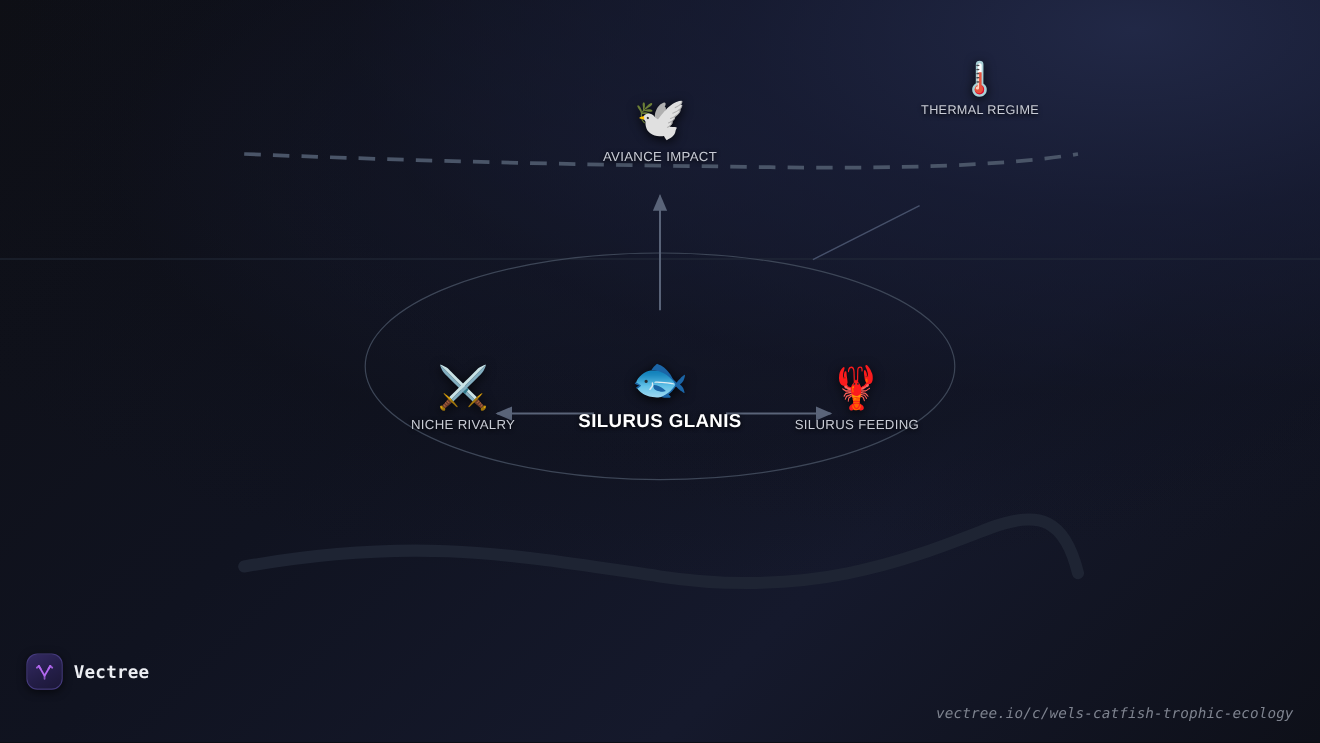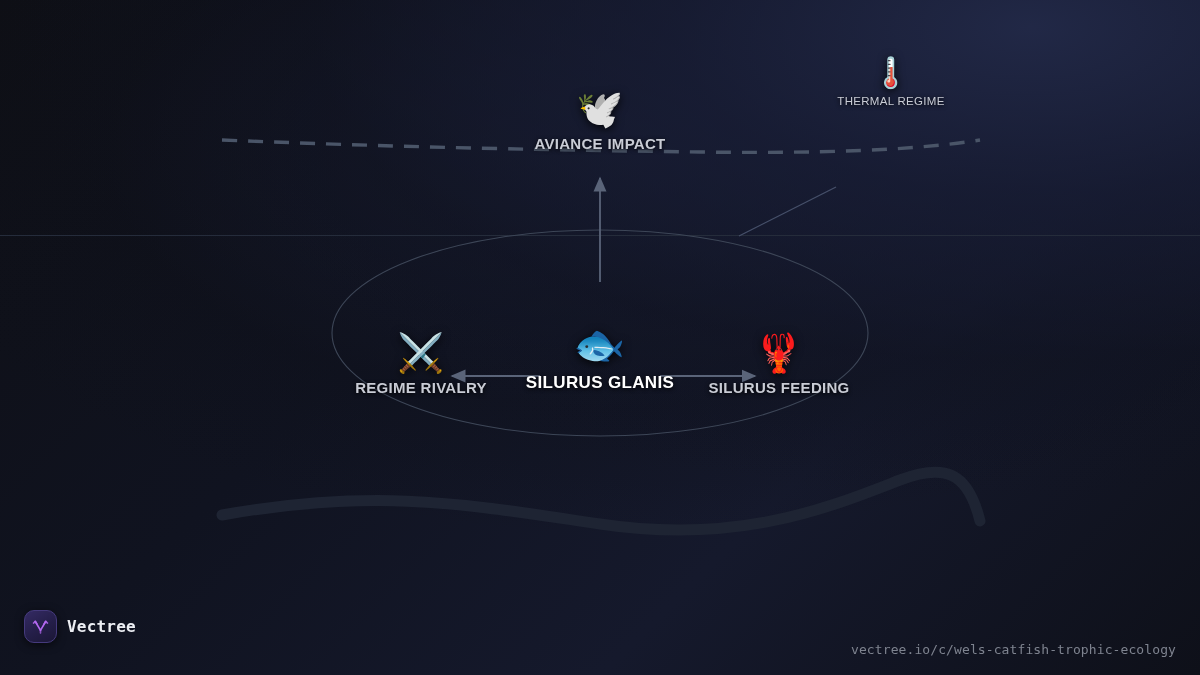--- a/index.html
+++ b/index.html
@@ -58,42 +58,42 @@
   .node-root .lbl {
     font-size:17px;
     font-weight:bold;
     color:#ffffff;
     letter-spacing:0.35px;
     text-shadow:0 1px 4px rgba(0,0,0,0.95);
   }
 
   
   .node-leaf .lbl {
-    font-size:15px;
-    font-weight:700;
+    font-size:12px;
+    font-weight:400;
     color:#c9ccd5;
     letter-spacing:0.3px;
     text-shadow:0 1px 4px rgba(0,0,0,0.95);
   }
 
   
   .node-float .glyph { font-size:30px; line-height:34px; height:36px; }
   .node-float .lbl {
     font-size:11.5px;
     color:#c9ccd5;
     letter-spacing:0.3px;
     text-shadow:0 1px 4px rgba(0,0,0,0.95);
   }
 
   
   #footer {
     position:absolute;
     left:0; bottom:0;
     width:988px;
-    padding:0 24px 16px 24px;
+    padding:0 24px 32px 24px;
   }
 
   #brand {
     display:flex;
     align-items:center;
     gap:10px;
     margin-bottom:16px;
   }
   #brand-mark {
     width:33px; height:33px;
@@ -126,20 +126,21 @@
   }
 
   #url {
     position:absolute;
     right:24px;
     bottom:18px;
     font-family:"DejaVu Sans Mono","Liberation Mono",monospace;
     font-size:13px;
     color:#7e838f;
     letter-spacing:0.1px;
+    font-style:italic;
   }
 </style>
 </head>
 <body>
 
 <div id="stage">
 
   <svg class="layer" viewBox="0 0 1200 675" width="1200" height="675">
     <defs>
       <marker id="ahead" markerWidth="9" markerHeight="9" refX="7.5" refY="4.2" orient="auto" markerUnits="strokeWidth">
@@ -169,21 +170,21 @@
     <span class="lbl">THERMAL REGIME</span>
   </div>
 
   <div class="node node-leaf" style="left:600px; top:88px;">
     <span class="glyph">🕊️</span>
     <span class="lbl">AVIANCE IMPACT</span>
   </div>
 
   <div class="node node-leaf" style="left:421px; top:332px;">
     <span class="glyph">⚔️</span>
-    <span class="lbl">REGIME RIVALRY</span>
+    <span class="lbl">NICHE RIVALRY</span>
   </div>
 
   <div class="node node-leaf" style="left:779px; top:332px;">
     <span class="glyph">🦞</span>
     <span class="lbl">SILURUS FEEDING</span>
   </div>
 
   <div class="node node-root" style="left:600px; top:322px;">
     <span class="glyph">🐟</span>
     <span class="lbl">SILURUS GLANIS</span>

